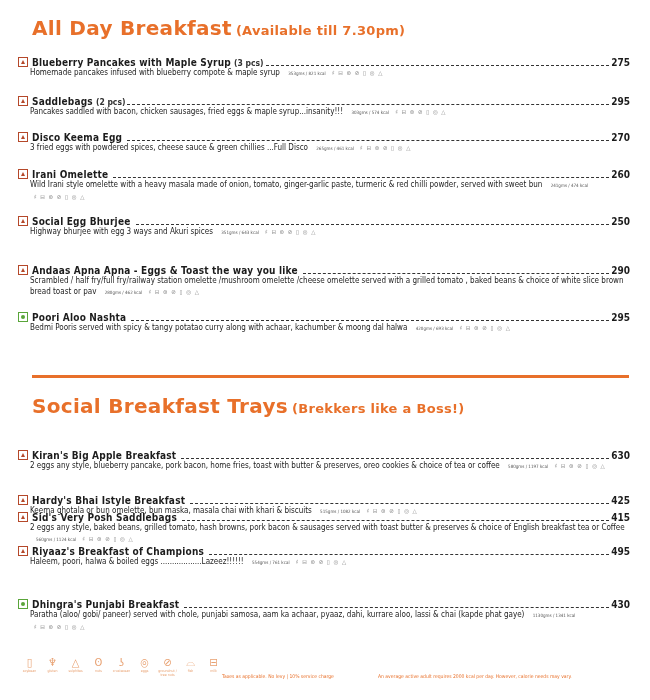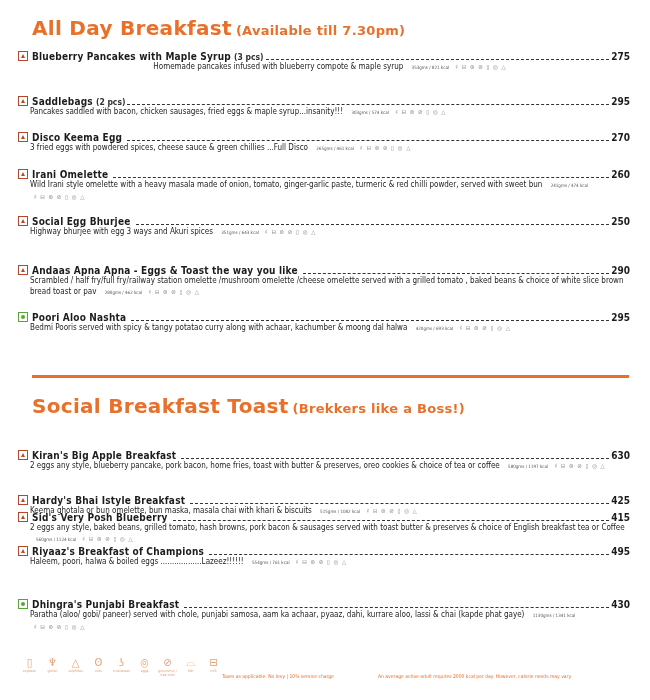--- a/index.html
+++ b/index.html
@@ -33,21 +33,21 @@
   .footnote { position:absolute; top:673px; font-size:5px; color:#e8702a; white-space:nowrap; }
 </style>
 </head>
 <body>
 
 <div class="section-title" style="top:16px;">
   <span class="main">All Day Breakfast</span><span class="sub">(Available till 7.30pm)</span>
 </div>
 
 <div id="sec0">
-    <div class="item" style="top: 49px; text-align: center;">
+    <div class="item" style="top: 55px;">
       <div class="item-head">
          <span class="badge nonveg"></span>
          <span class="name">Blueberry Pancakes with Maple Syrup</span>
          <span class="qty">(3 pcs)</span>
          <span class="leader"></span>
          <span class="price">275</span>
        </div>
        <div class="desc">
          <span>Homemade pancakes infused with blueberry compote &amp; maple syrup</span>
          <span class="meta">353gms / 821 kcal</span>
@@ -136,21 +136,21 @@
          <span>Bedmi Pooris served with spicy &amp; tangy potatao curry along with achaar, kachumber &amp; moong dal halwa</span>
          <span class="meta">420gms / 693 kcal</span>
          <span class="icons">♯ ⊟ ⊛ ⊘ ▯ ◎ △</span>
        </div>
     </div>
   </div>
 
 <div class="divider"></div>
 
 <div class="section-title" style="top:394px;">
-  <span class="main">Social Breakfast Toast</span><span class="sub">(Brekkers like a Boss!)</span>
+  <span class="main">Social Breakfast Trays</span><span class="sub">(Brekkers like a Boss!)</span>
 </div>
 
 <div id="sec1">
     <div class="item" style="top: 448px;">
       <div class="item-head">
          <span class="badge nonveg"></span>
          <span class="name">Kiran's Big Apple Breakfast</span>
          <span class="qty"></span>
          <span class="leader"></span>
          <span class="price">630</span>
@@ -171,21 +171,21 @@
        </div>
        <div class="desc">
          <span>Keema ghotala or bun omelette, bun maska, masala chai with khari &amp; biscuits</span>
          <span class="meta">515gms / 1082 kcal</span>
          <span class="icons">♯ ⊟ ⊛ ⊘ ▯ ◎ △</span>
        </div>
     </div>
     <div class="item" style="top: 510px;">
       <div class="item-head">
          <span class="badge nonveg"></span>
-         <span class="name">Sid's Very Posh Blueberry</span>
+         <span class="name">Sid's Very Posh Saddlebags</span>
          <span class="qty"></span>
          <span class="leader"></span>
          <span class="price">415</span>
        </div>
        <div class="desc">
          <span>2 eggs any style, baked beans, grilled tomato, hash browns, pork bacon &amp; sausages served with toast butter &amp; preserves &amp; choice of English breakfast tea or Coffee</span>
          <span class="meta">560gms / 1124 kcal</span>
          <span class="icons">♯ ⊟ ⊛ ⊘ ▯ ◎ △</span>
        </div>
     </div>

